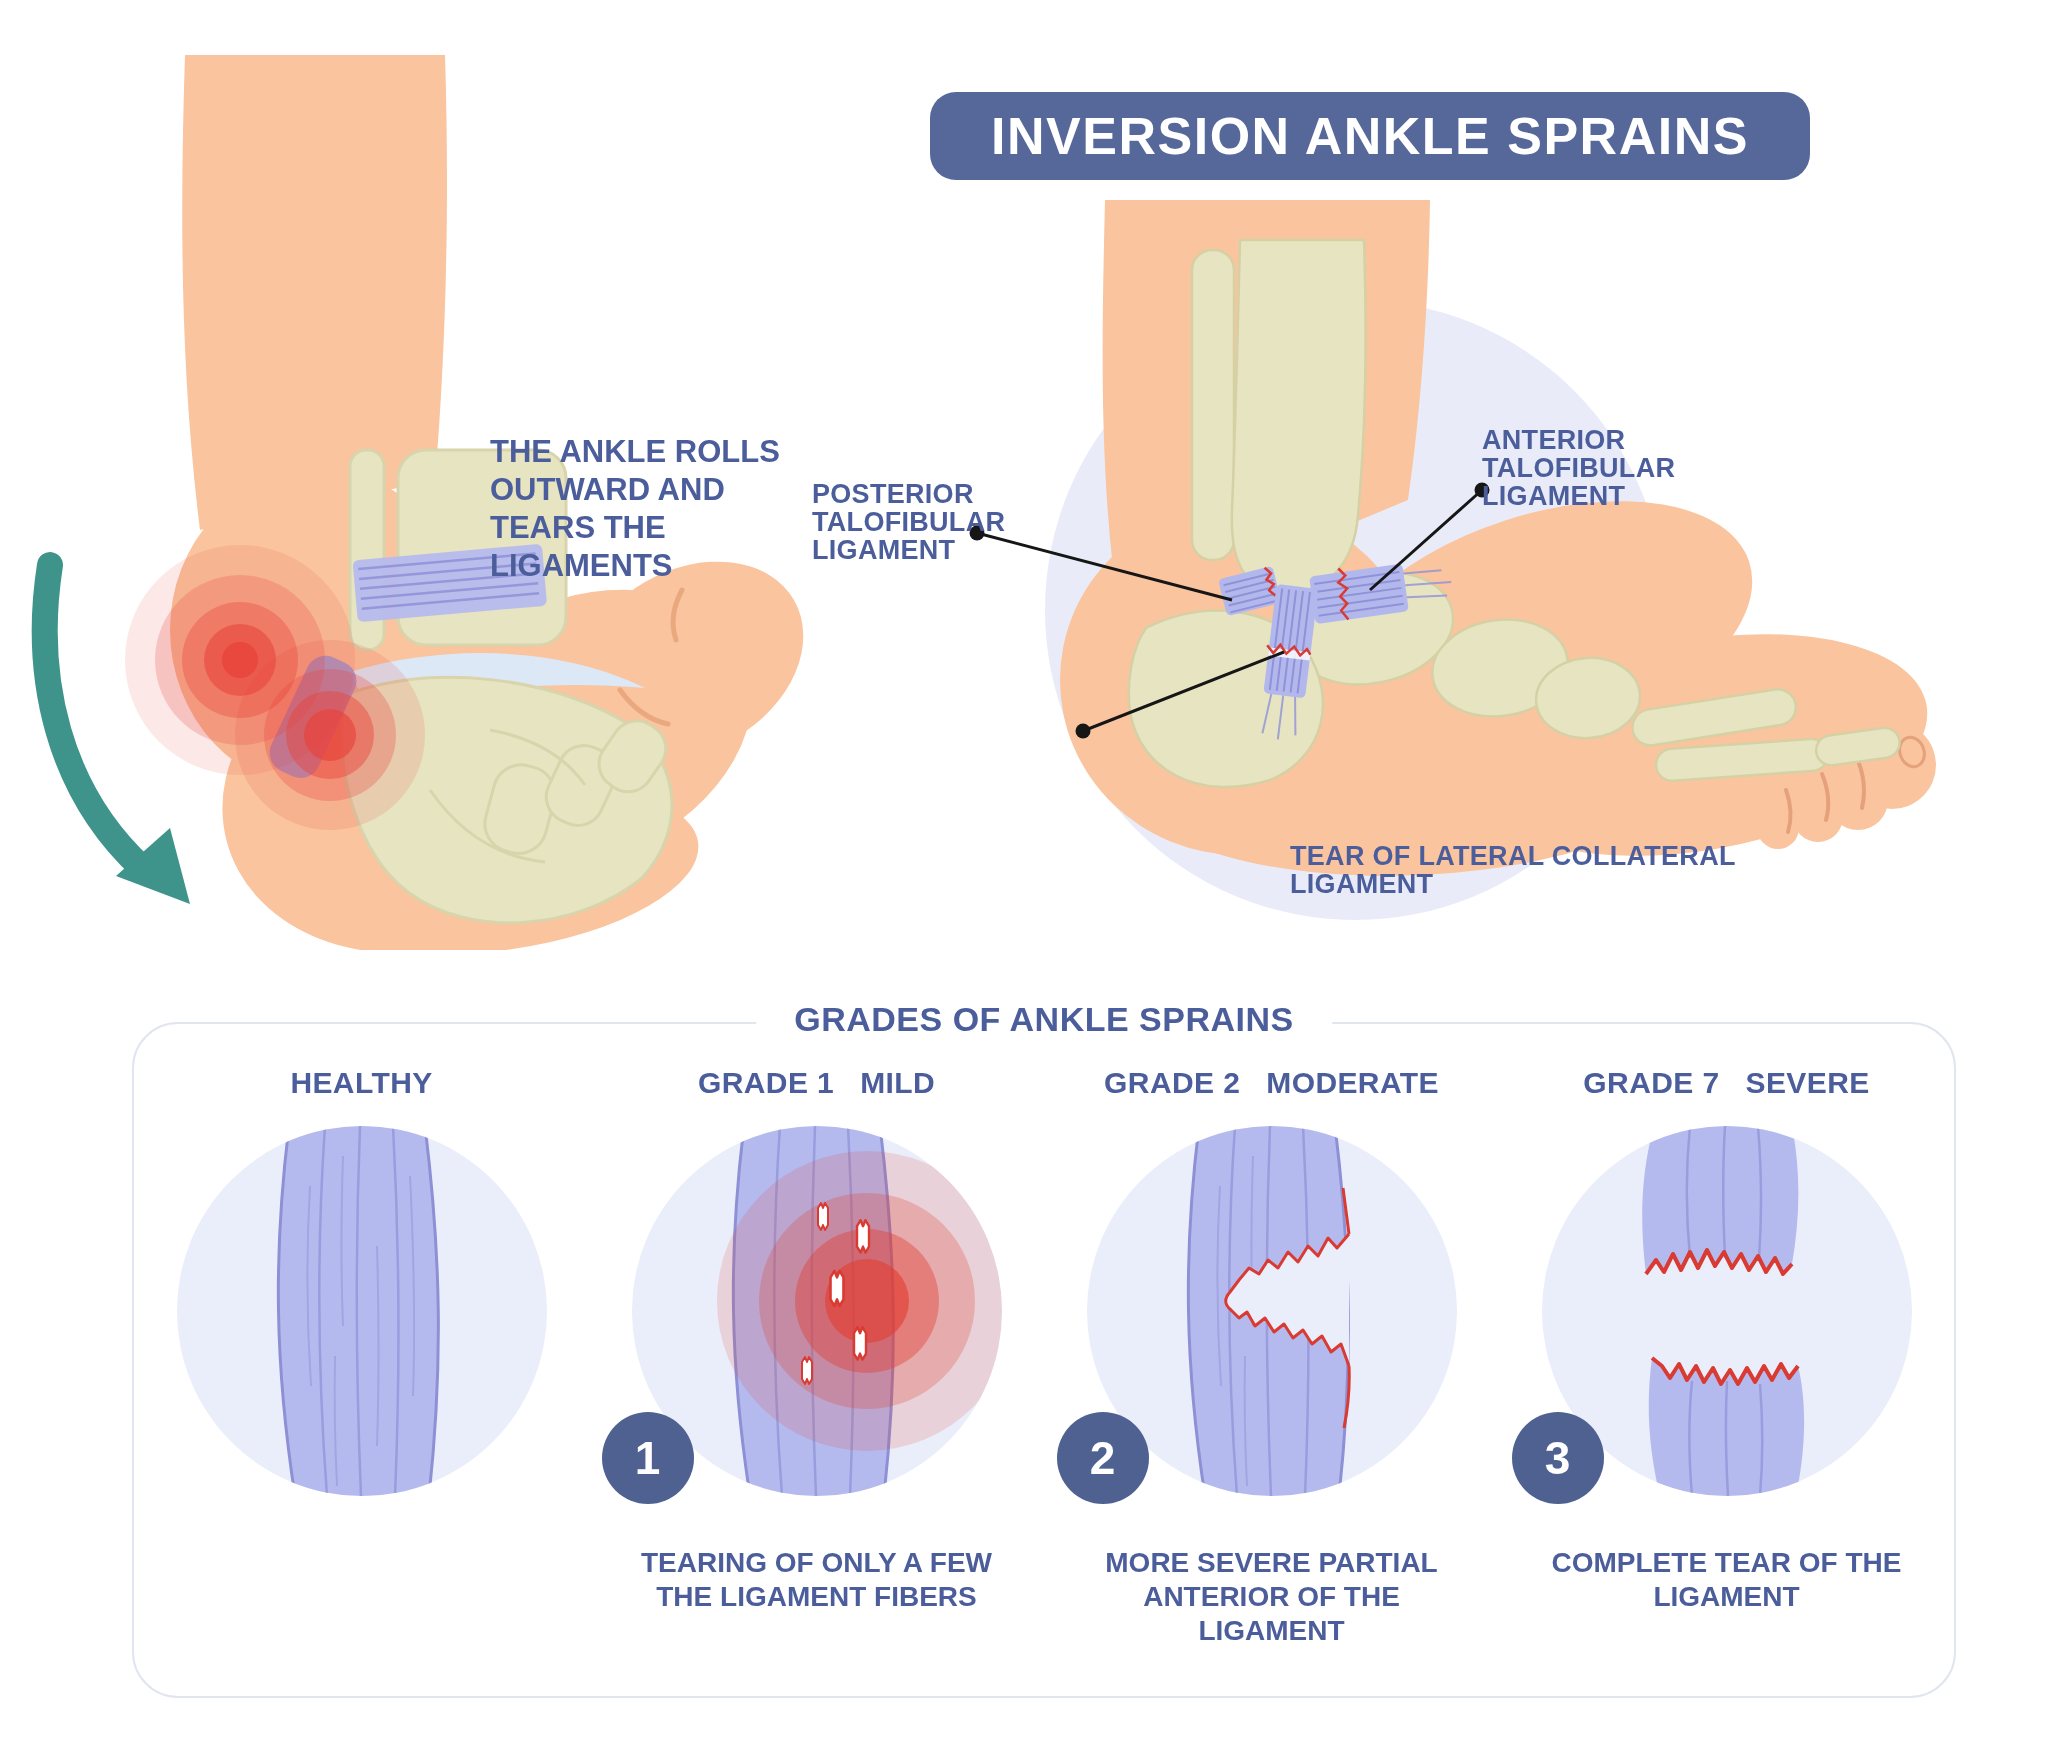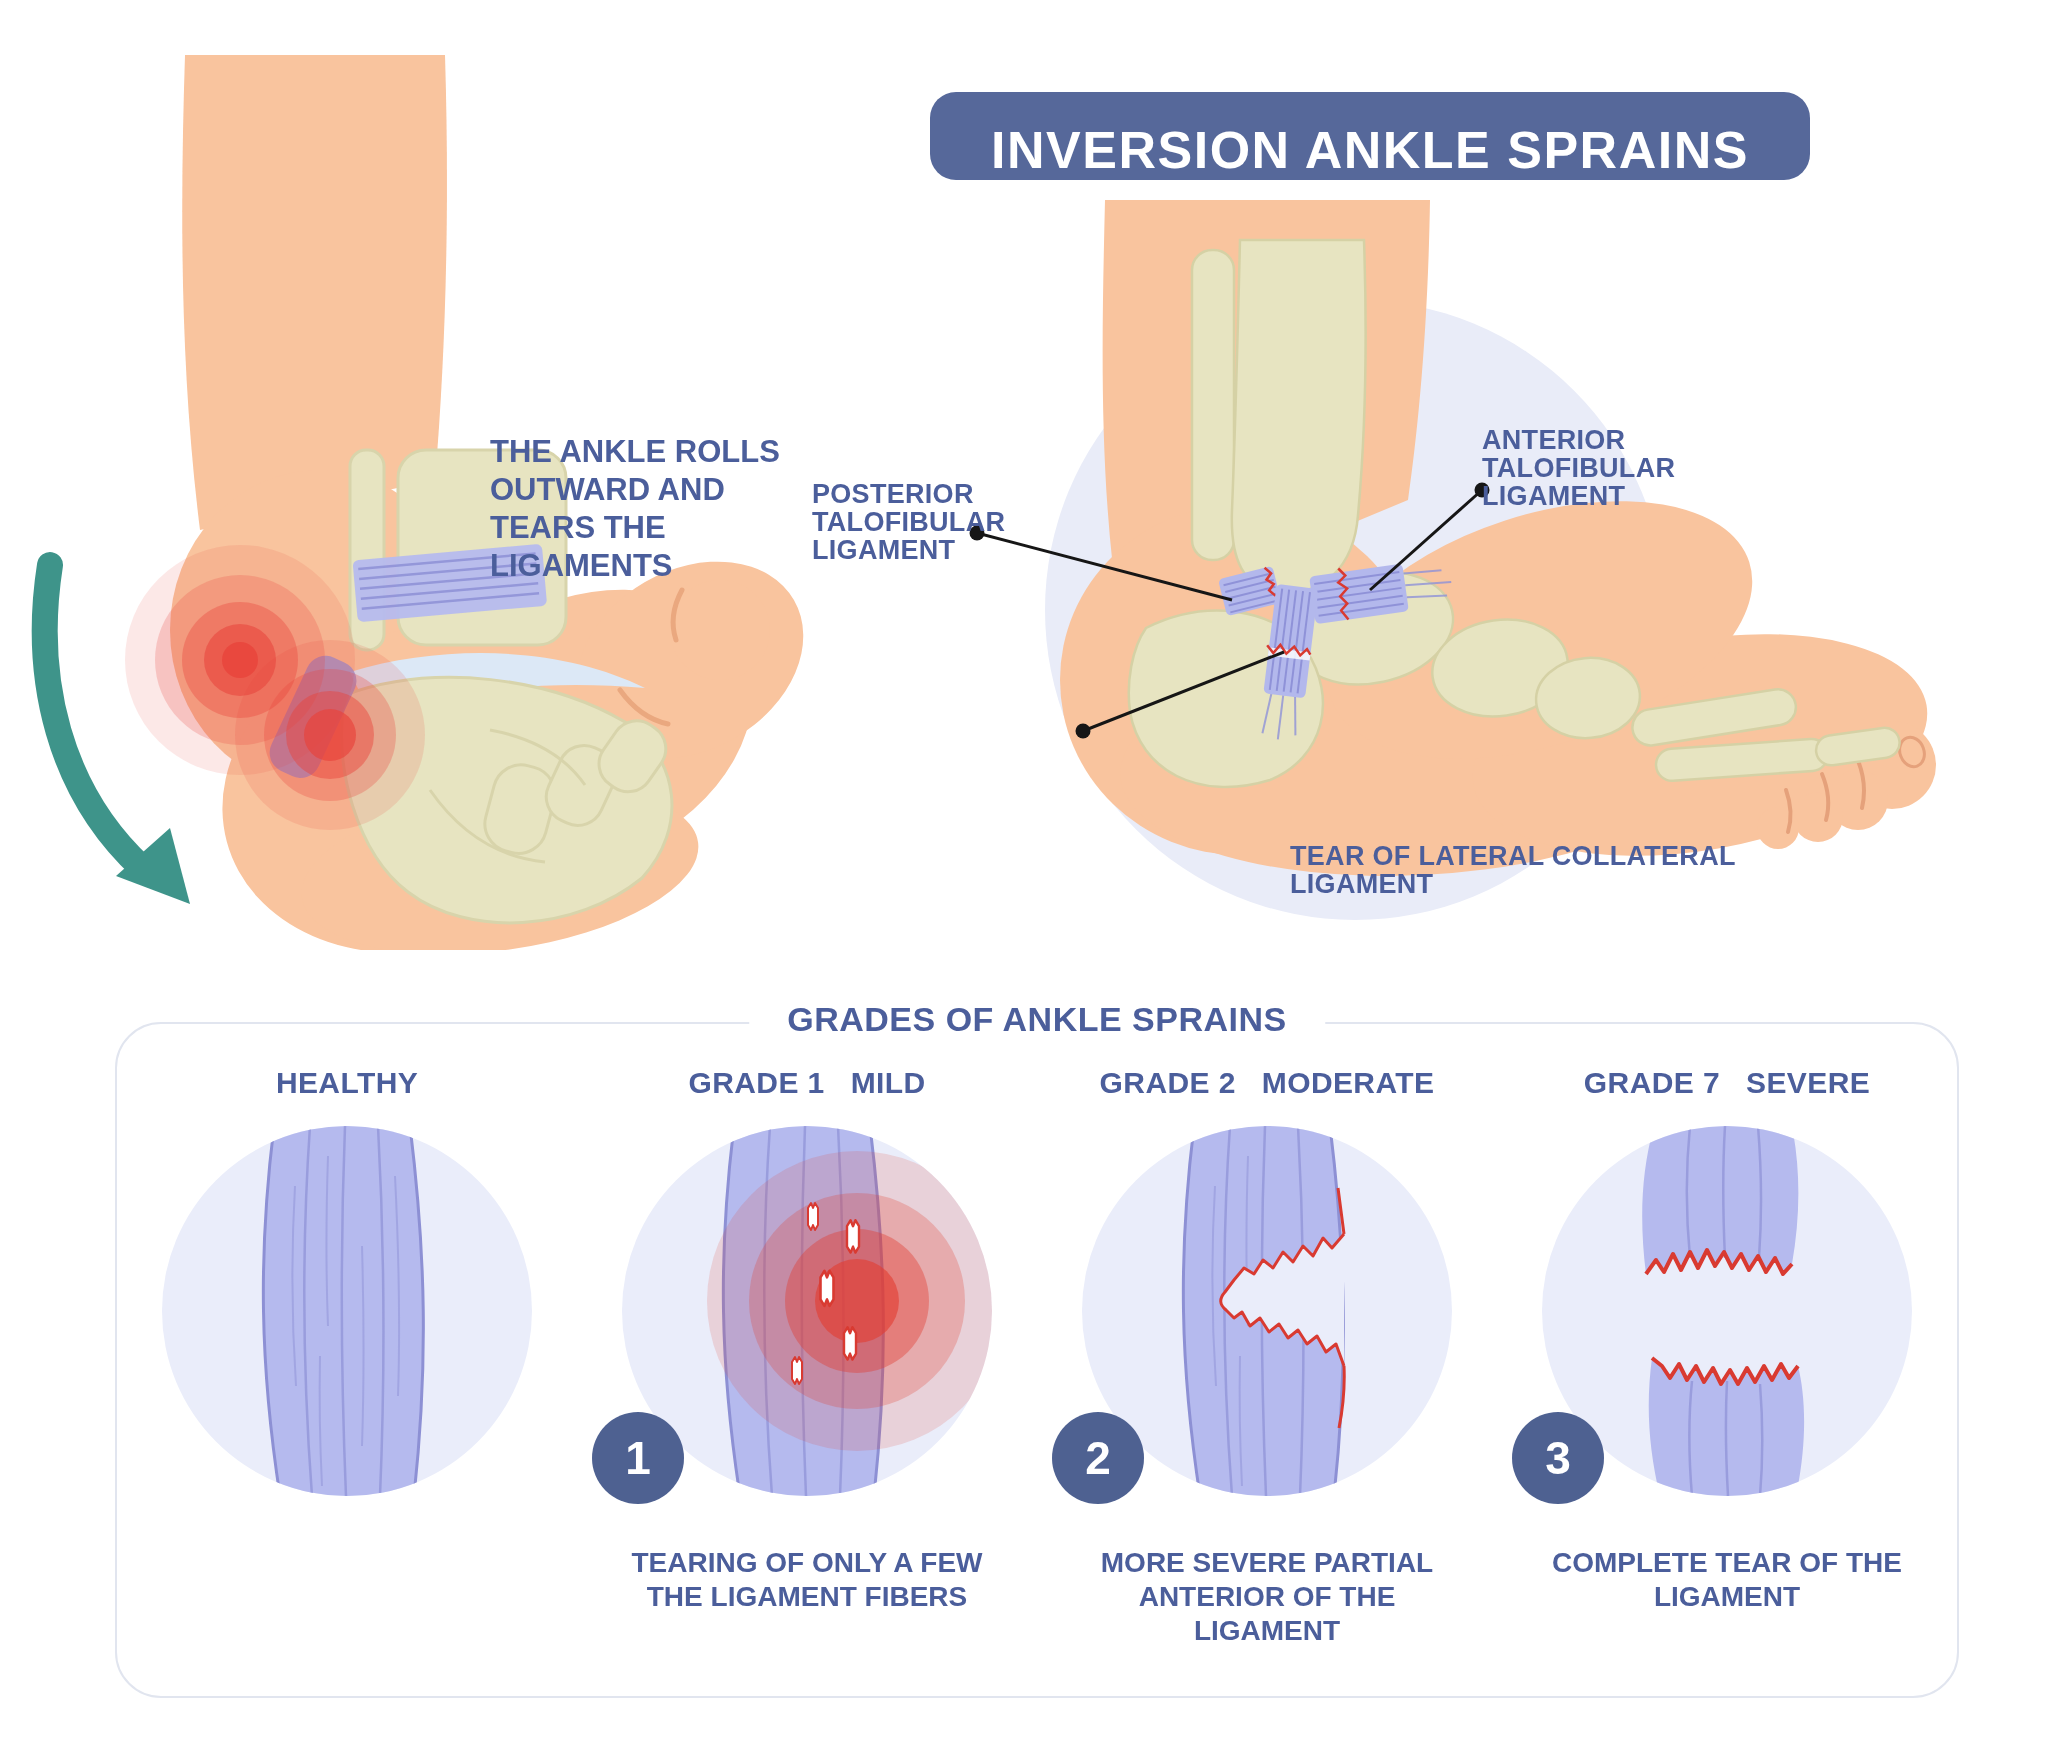--- a/index.html
+++ b/index.html
@@ -1,32 +1,32 @@
 <!DOCTYPE html>
 <html><head>
 <meta charset="utf-8">
 <style>
   html,body{margin:0;padding:0;background:#ffffff;}
   #page{position:relative;width:2048px;height:1742px;background:#ffffff;overflow:hidden;
         font-family:"Liberation Sans",sans-serif;font-weight:bold;}
   .abs{position:absolute;}
   
   #banner{left:930px;top:92px;width:880px;height:88px;background:#56689a;border-radius:26px;
-          display:flex;align-items:flex-end;justify-content:center;}
+          display:flex;align-items:center;justify-content:center;}
   #banner span{color:#ffffff;font-size:52px;letter-spacing:1.5px;}
   
   #left-caption{left:490px;top:433px;width:300px;color:#4b5e9b;font-size:31px;line-height:38px;}
   
   .anat{color:#4b5e9b;font-size:27px;line-height:28px;letter-spacing:.3px;}
   #lbl-post{left:812px;top:480px;width:280px;}
   #lbl-ant{left:1482px;top:426px;width:300px;}
   #lbl-calc{left:852px;top:718px;width:260px;}
   #lbl-tear{left:1290px;top:842px;width:460px;}
   
-  #panel{left:115px;top:1022px;width:1820px;height:672px;border:2px solid #e1e5ef;border-radius:46px;padding-left:20px;}
+  #panel{left:132px;top:1022px;width:1820px;height:672px;border:2px solid #e1e5ef;border-radius:46px;}
   #panel-heading{position:absolute;top:-24px;left:50%;transform:translateX(-50%);background:#ffffff;
                  padding:0 38px;color:#4b5e9b;font-size:34px;letter-spacing:.5px;white-space:nowrap;}
   #grade-row{position:absolute;left:0;top:0;width:100%;height:100%;display:flex;}
   .grade-col{flex:1 1 0;display:flex;flex-direction:column;align-items:center;}
   .grade-title{margin-top:42px;display:flex;column-gap:26px;color:#4b5e9b;font-size:30px;letter-spacing:.4px;}
   .grade-title span:empty{display:none;}
   .circle-wrap{position:relative;margin-top:26px;width:370px;height:370px;}
   .badge{position:absolute;left:-30px;top:286px;width:92px;height:92px;border-radius:50%;
          background:#4e6191;color:#ffffff;font-size:46px;display:flex;align-items:center;justify-content:center;}
   .grade-desc{margin-top:50px;width:400px;text-align:center;color:#4b5e9b;font-size:28px;line-height:34px;}

